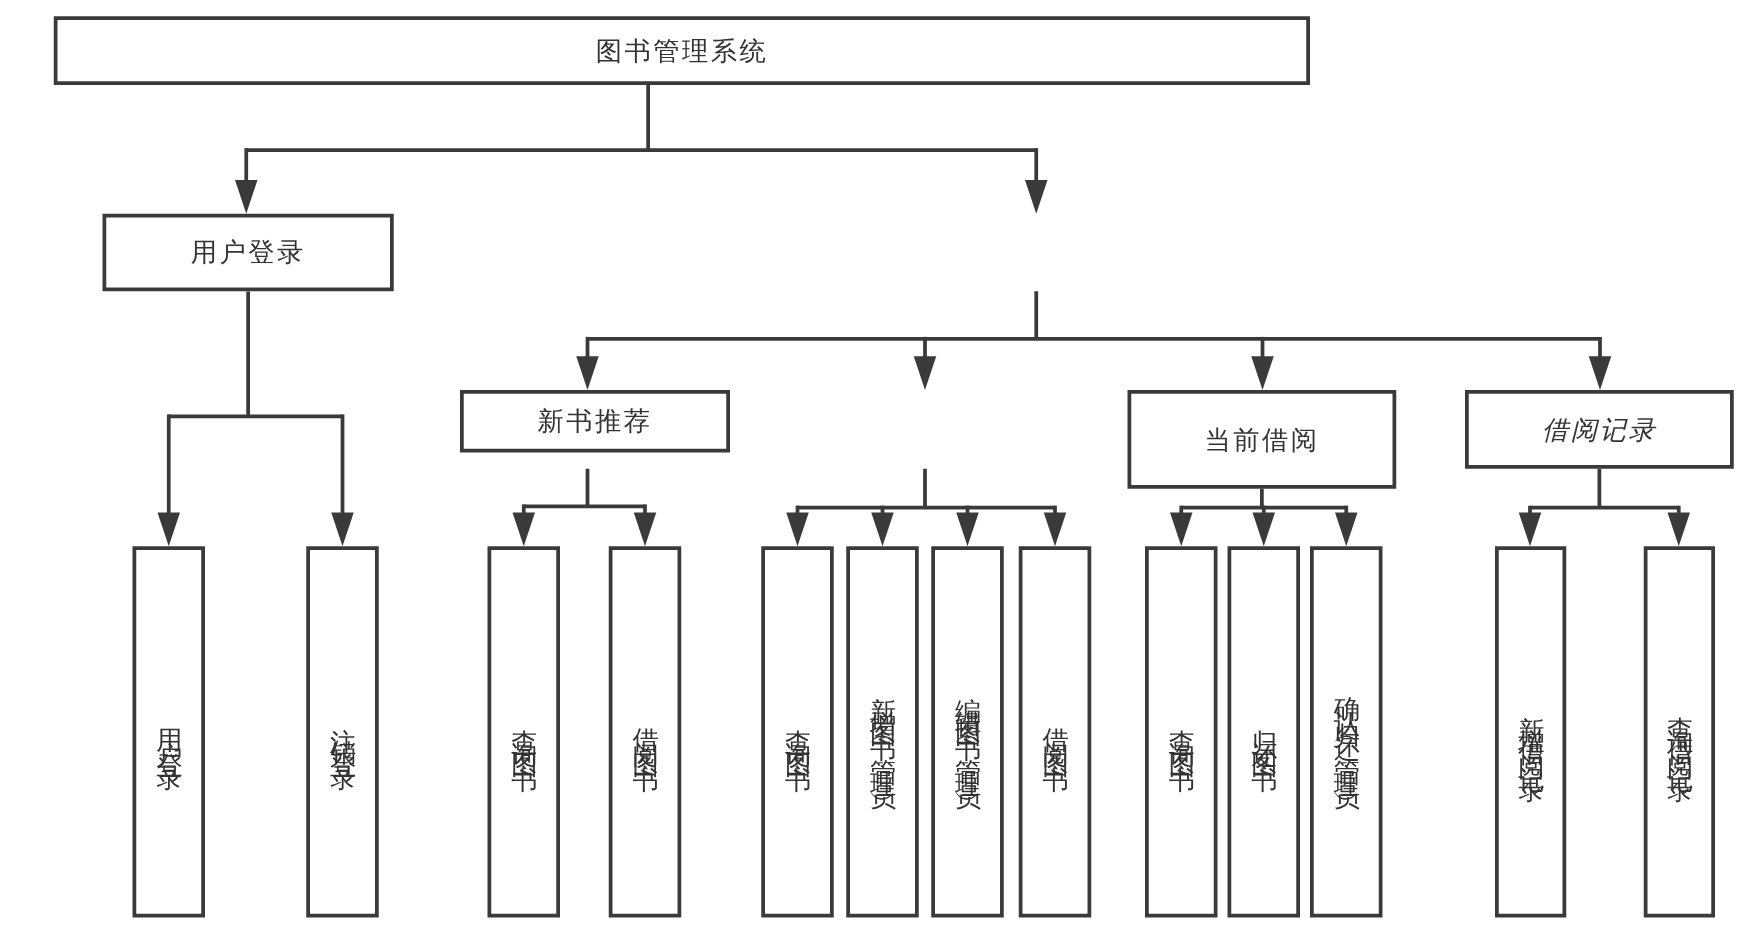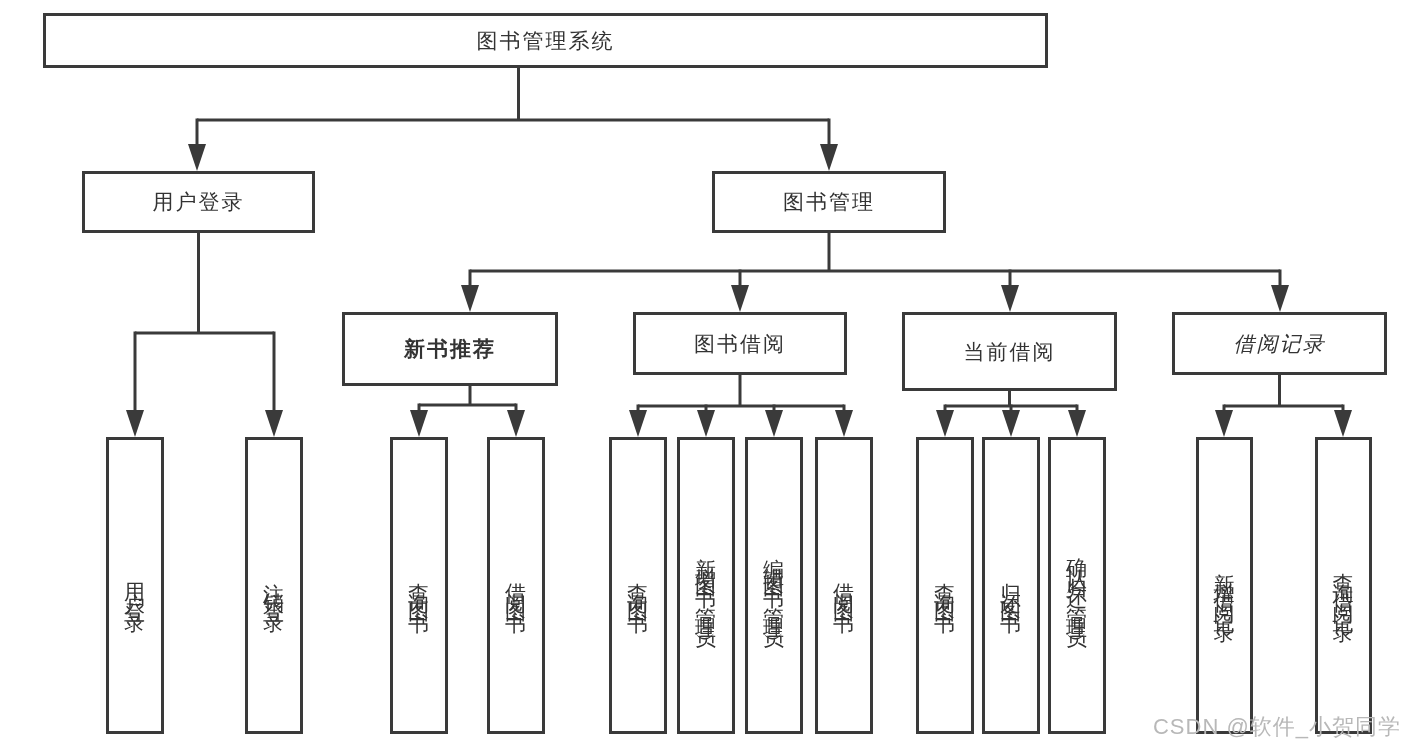--- a/index.html
+++ b/index.html
@@ -46,21 +46,21 @@
     text-orientation: mixed;
     letter-spacing: 10px;
     line-height: 1;
   }
   
   #n-root            { left: 16px;   top: 13px;  width: 1005px; height: 55px; margin-left: 27px; }
   
   #n-user-login      { left: 82px;   top: 171px; width: 233px;  height: 62px; }
   #n-book-mgmt       { left: 712px;  top: 171px; width: 234px;  height: 62px; }
   
-  #n-new-book-rec    { left: 342px;  top: 312px; width: 216px;  height: 74px; font-weight: bold; }
+  #n-new-book-rec    { left: 368px;  top: 312px; width: 216px;  height: 50px; }
   #n-book-borrow     { left: 633px;  top: 312px; width: 214px;  height: 63px; }
   #n-current-borrow  { left: 902px;  top: 312px; width: 215px;  height: 79px; }
   #n-borrow-records  { left: 1172px; top: 312px; width: 215px;  height: 63px; font-style: italic; }
   
   .leaf { top: 437px; height: 297px; width: 58px; }
   #l-user-login      { left: 106px; }
   #l-logout          { left: 245px; }
   #l-query-books-1   { left: 390px; }
   #l-borrow-books-1  { left: 487px; }
   #l-query-books-2   { left: 609px; }
@@ -157,24 +157,22 @@
       <polygon points="1068,410 1086,410 1077,437"></polygon>
 
       <polygon points="1215,410 1233,410 1224,437"></polygon>
       <polygon points="1334,410 1352,410 1343,437"></polygon>
     </g>
   </svg>
 
   <div class="box" id="n-root">图书管理系统</div>
 
   <div class="box" id="n-user-login">用户登录</div>
-  <div class="box" id="n-book-mgmt">图书管理</div>
 
   <div class="box" id="n-new-book-rec">新书推荐</div>
-  <div class="box" id="n-book-borrow">图书借阅</div>
   <div class="box" id="n-current-borrow">当前借阅</div>
   <div class="box" id="n-borrow-records">借阅记录</div>
 
   <div class="vbox leaf" id="l-user-login">用户登录</div>
   <div class="vbox leaf" id="l-logout">注销登录</div>
 
   <div class="vbox leaf" id="l-query-books-1">查询图书</div>
   <div class="vbox leaf" id="l-borrow-books-1">借阅图书</div>
 
   <div class="vbox leaf" id="l-query-books-2">查询图书</div>
@@ -182,15 +180,14 @@
   <div class="vbox leaf" id="l-edit-book">编辑图书（管理员）</div>
   <div class="vbox leaf" id="l-borrow-books-2">借阅图书</div>
 
   <div class="vbox leaf" id="l-query-books-3">查询图书</div>
   <div class="vbox leaf" id="l-return-books">归还图书</div>
   <div class="vbox leaf" id="l-confirm-return">确认归还（管理员）</div>
 
   <div class="vbox leaf" id="l-add-record">新增借阅记录</div>
   <div class="vbox leaf" id="l-query-record">查询借阅记录</div>
 
-  <div class="watermark">CSDN @软件_小贺同学</div>
 
 </div>
 
 </body></html>

